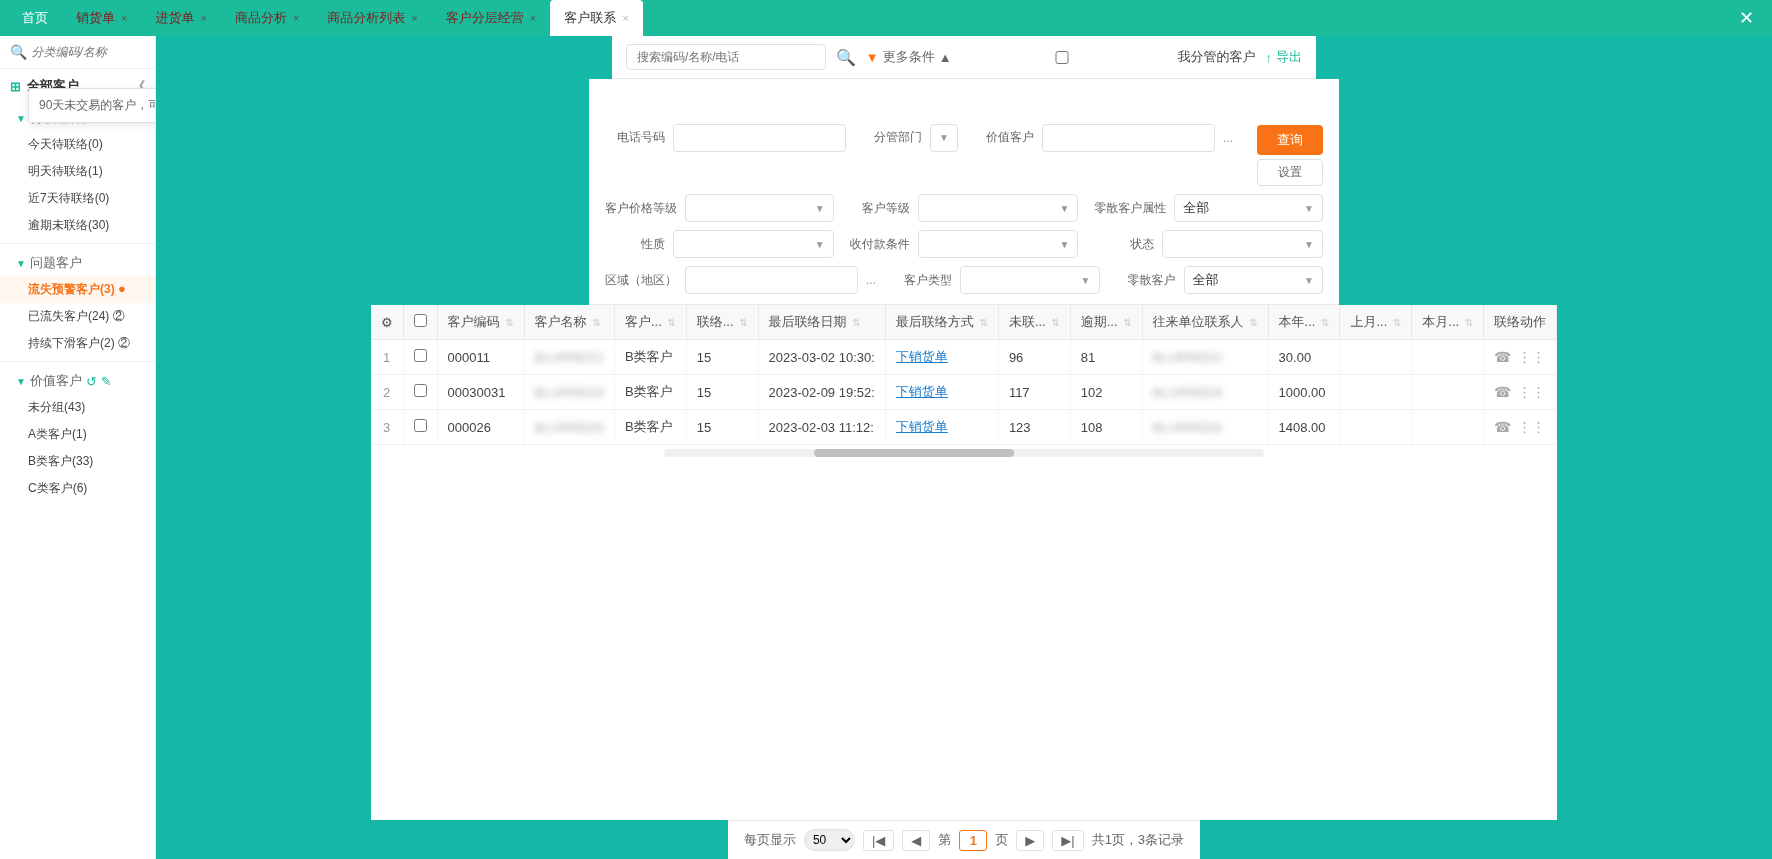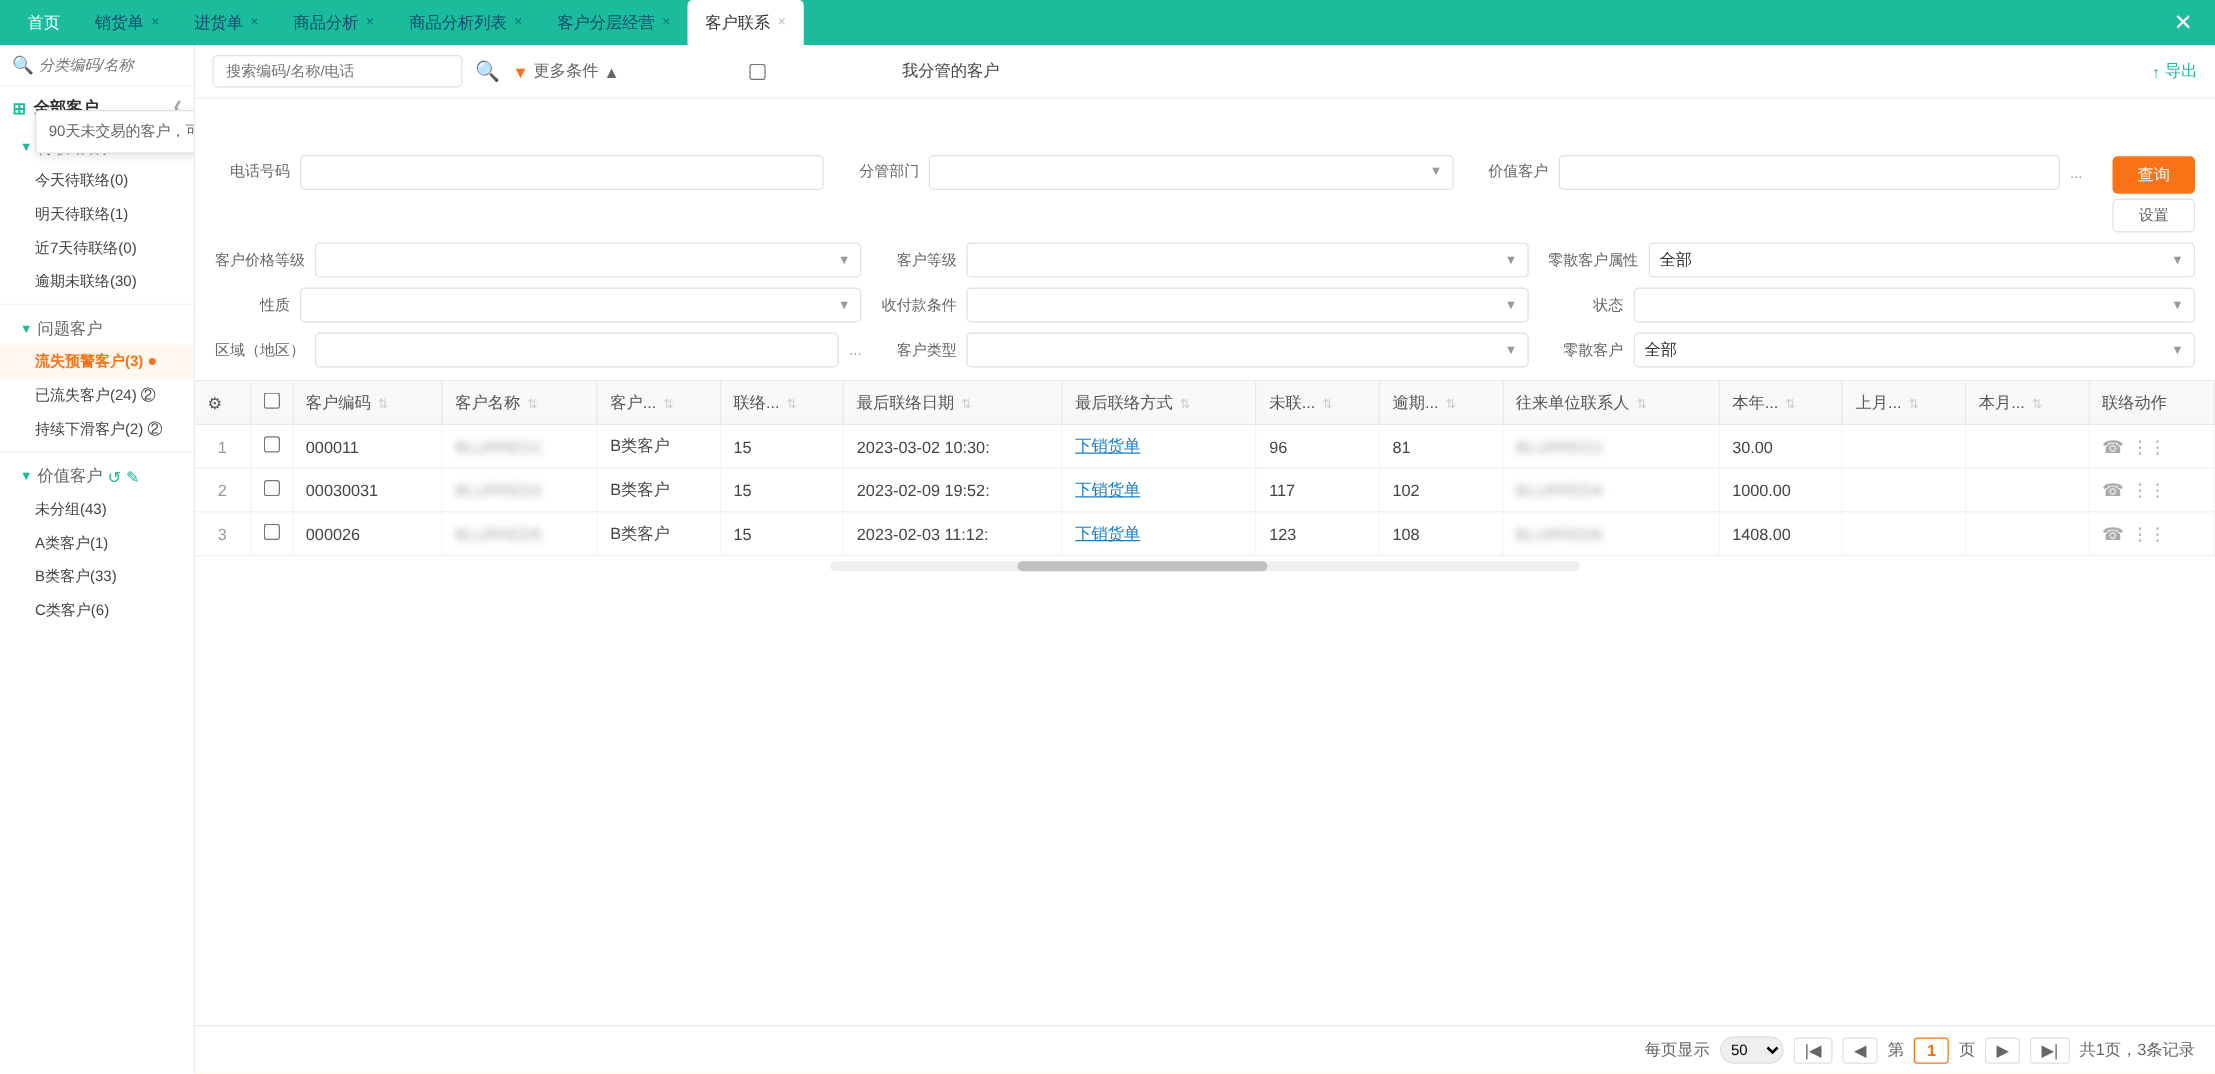--- a/index.html
+++ b/index.html
@@ -13,21 +13,21 @@
       align-items: center;
       padding: 0 8px;
       color: white;
     }
     .top-nav .tab {
       padding: 0 14px;
       height: 36px;
       display: flex;
       align-items: center;
       cursor: pointer;
-      color: #0c4a6e;
+      color: #7f1d1d;
       font-size: 13px;
       white-space: nowrap;
       position: relative;
     }
     .top-nav .tab.active {
       background: white;
       color: #333;
       border-radius: 4px 4px 0 0;
     }
     .top-nav .tab .close-btn {
@@ -137,21 +137,22 @@
       z-index: 100;
       max-width: 180px;
     }
 
     
     .content-area {
       flex: 1;
       display: flex;
       flex-direction: column;
       overflow: hidden;
-      background: #fef9c3;
+      background: #14b8a6;
+      align-items: center;
     }
 
     
     .filter-bar {
       background: white;
       padding: 8px 14px;
       display: flex;
       align-items: center;
       border-bottom: 1px solid #e8e8e8;
       gap: 10px;

